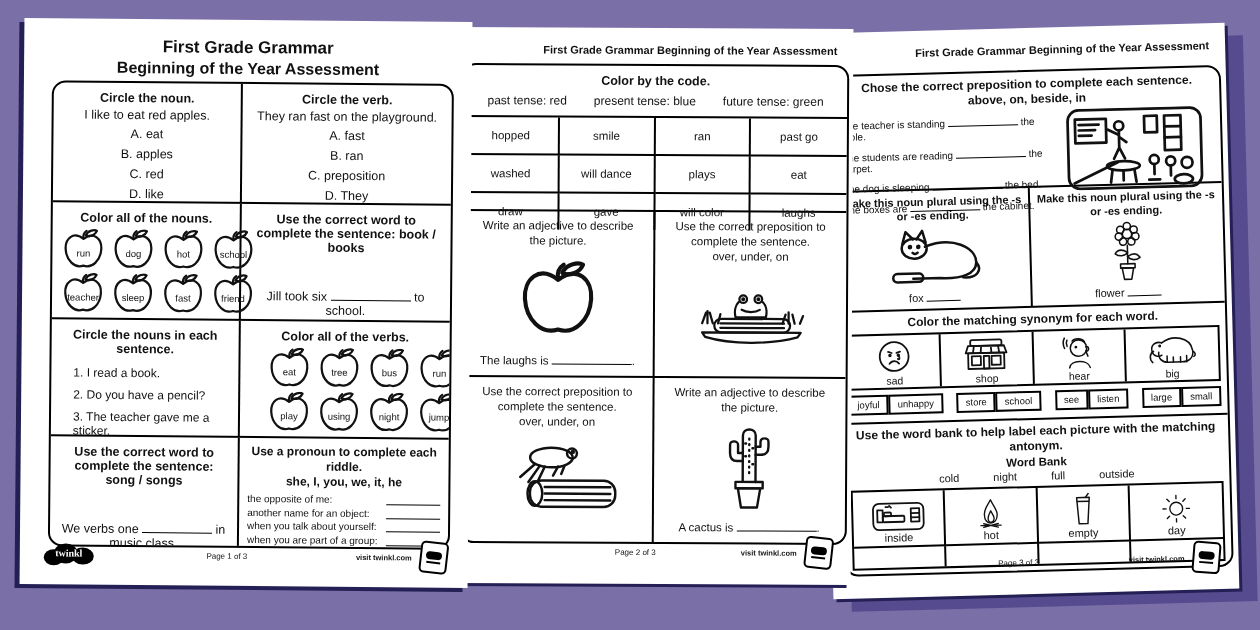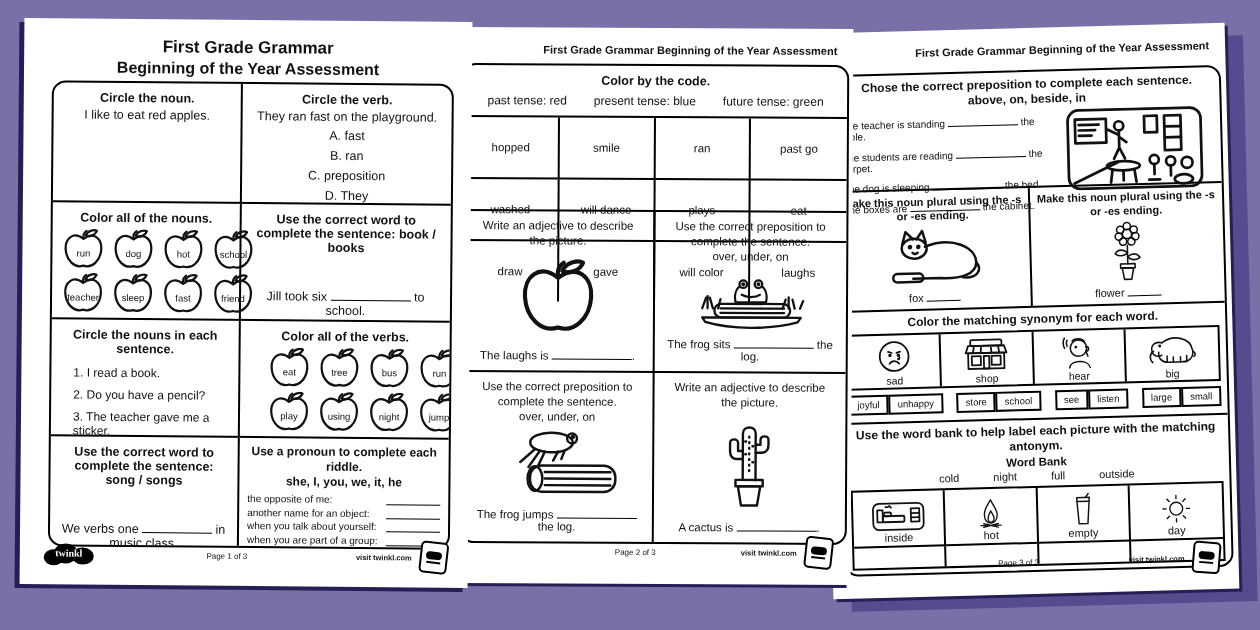--- a/index.html
+++ b/index.html
@@ -55,21 +55,21 @@
   .cloud-logo .c{position:absolute;background:#000;border-radius:50%;}
   .cloud-txt{position:absolute;left:0;top:6px;width:100%;text-align:center;color:#fff;font-size:10px;font-weight:700;z-index:2;}
 
   
   .hdr{position:absolute;top:16px;right:16px;font-size:11px;font-weight:700;}
   #p2box{left:6px;top:36px;width:383px;height:476px;display:flex;flex-direction:column;}
   .p2s1{height:146px;border-bottom:2px solid #000;box-sizing:border-box;padding-top:6px;}
   .p2legend{display:flex;justify-content:space-around;font-size:12px;margin:6px 10px 8px;}
   .codetable{display:grid;grid-template-columns:repeat(4,1fr);border-top:2px solid #000;}
   .codecell{border-right:2px solid #000;border-bottom:2px solid #000;font-size:11.5px;text-align:center;
-            padding:24px 2px;box-sizing:border-box;}
+            padding:12px 2px;box-sizing:border-box;}
   .codecell:nth-child(4n){border-right:none;}
   .codecell:nth-child(n+9){border-bottom:none;}
   .p2duo{display:flex;flex:1;}
   .p2cell{width:50%;box-sizing:border-box;padding:7px 6px 9px;display:flex;flex-direction:column;align-items:center;}
   .p2cell.left{border-right:2px solid #000;}
   .p2row2{border-bottom:2px solid #000;height:163px;}
   .ch{font-size:11.5px;font-weight:400;text-align:center;line-height:1.3;}
   .p2img{flex:1;display:flex;align-items:center;justify-content:center;}
   .p2sent{font-size:11.5px;text-align:center;}
   #page2 .footer,#page3 .footer{bottom:16px;padding:0 18px;box-sizing:border-box;}
@@ -126,20 +126,26 @@
 <div class="pg" id="page1">
   <div class="p1-title1">First Grade Grammar</div>
   <div class="p1-title2">Beginning of the Year Assessment</div>
 
   <div class="box" id="p1box">
 
     <div class="p1row" style="height:118px">
       <div class="p1c p1cL">
         <div class="h13">Circle the noun.</div>
         <div class="sent">I like to eat red apples.</div>
+        <div class="optcol">
+          <div class="opt">A. eat</div>
+          <div class="opt">B. apples</div>
+          <div class="opt">C. red</div>
+          <div class="opt">D. like</div>
+        </div>
       </div>
       <div class="p1c p1cR">
         <div class="h13">Circle the verb.</div>
         <div class="sent">They ran fast on the playground.</div>
         <div class="optcol">
           <div class="opt">A. fast</div>
           <div class="opt">B. ran</div>
           <div class="opt">C. preposition</div>
           <div class="opt">D. They</div>
         </div>
@@ -383,48 +389,38 @@
               <circle cx="96" cy="26" r="5"></circle>
             <circle cx="76" cy="26" r="1.2" fill="#111"></circle>
               <circle cx="96" cy="26" r="1.2" fill="#111"></circle>
             <path d="M70 30 C66 34 64 42 66 50 L106 50 C108 42 106 34 102 30"></path>
             <path d="M74 40 C80 44 92 44 98 40"></path>
             <rect x="38" y="52" width="100" height="18" rx="9"></rect>
             <path d="M46 58 L130 58 M46 64 L130 64"></path>
             <path d="M26 76 C60 86 112 86 148 76 L152 70 L22 70 Z"></path>
           </svg>
         </div>
-        <div class="p2sent">
-          <span>The frog sits</span>
-          <span class="blank bl80"></span>
-          <span>the log.</span>
-        </div>
       </div>
     </div>
 
     <div class="p2duo" style="flex:1">
       <div class="p2cell left">
         <div class="ch">Use the correct preposition to</div>
         <div class="ch">complete the sentence.</div>
         <div class="ch">over, under, on</div>
         <div class="p2img">
           <svg class="line" width="142" height="82" viewBox="0 0 170 100" stroke-width="2.5">
             <ellipse cx="78" cy="22" rx="26" ry="12"></ellipse>
             <circle cx="103" cy="17" r="6"></circle>
               <circle cx="104" cy="15" r="1.2" fill="#111"></circle>
             <path d="M58 30 L40 46 M64 32 L50 52 M70 33 L62 50 M86 33 L80 44 M94 32 L90 42"></path>
             <rect x="52" y="50" width="104" height="32" rx="14"></rect>
             <ellipse cx="58" cy="66" rx="9" ry="15"></ellipse>
             <path d="M70 58 L150 58 M70 66 L150 66 M70 74 L150 74"></path>
           </svg>
-        </div>
-        <div class="p2sent">
-          <span>The frog jumps</span>
-          <span class="blank bl80"></span>
-          <span>the log.</span>
         </div>
       </div>
       <div class="p2cell">
         <div class="ch">Write an adjective to describe</div>
         <div class="ch">the picture.</div>
         <div class="p2img">
           <svg class="line" width="76" height="96" viewBox="0 0 90 120" stroke-width="2.6">
             <path d="M37 78 L37 20 C37 10 53 10 53 20 L53 78"></path>
             <path d="M37 52 L30 52 C23 52 21 48 21 42 L21 32 C21 26 31 26 31 32 L31 42 L37 42"></path>
             <path d="M53 44 L60 44 C67 44 69 40 69 34 L69 28 C69 22 59 22 59 28 L59 34 L53 34"></path>

